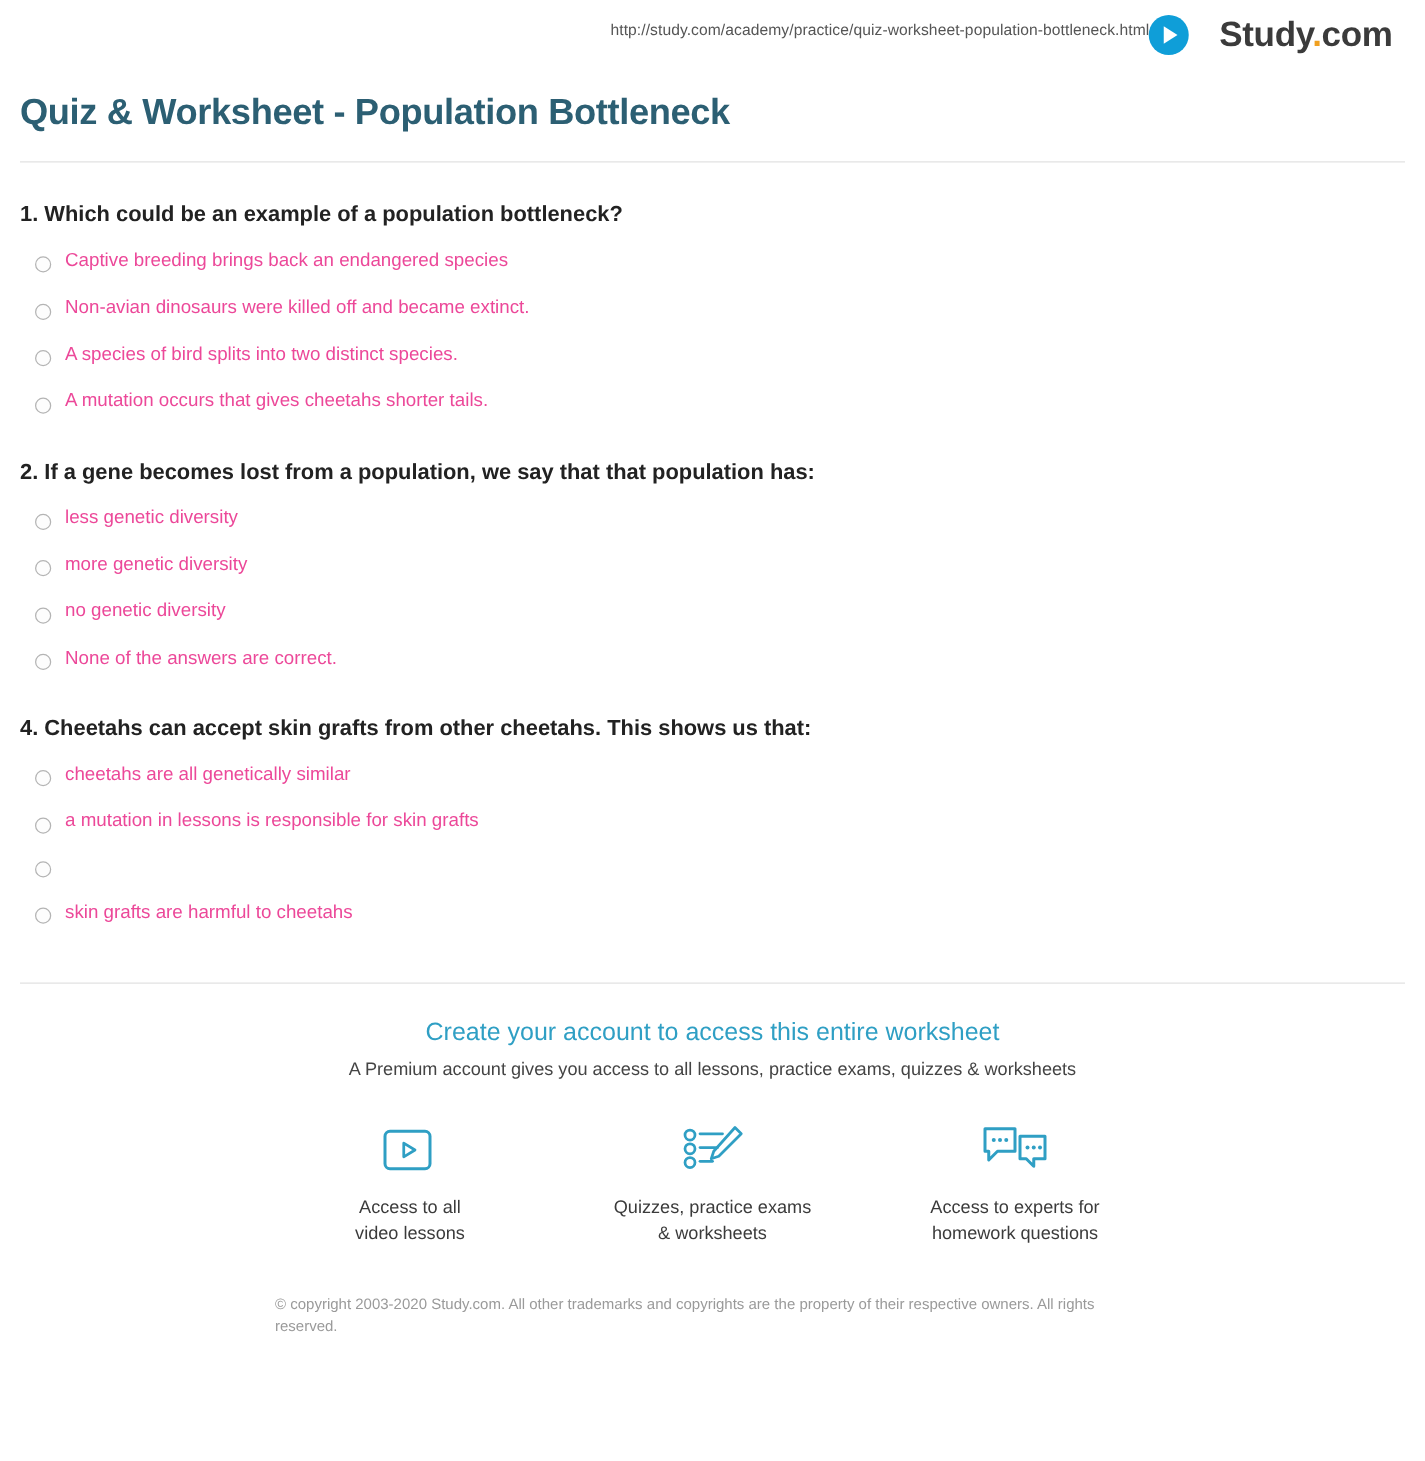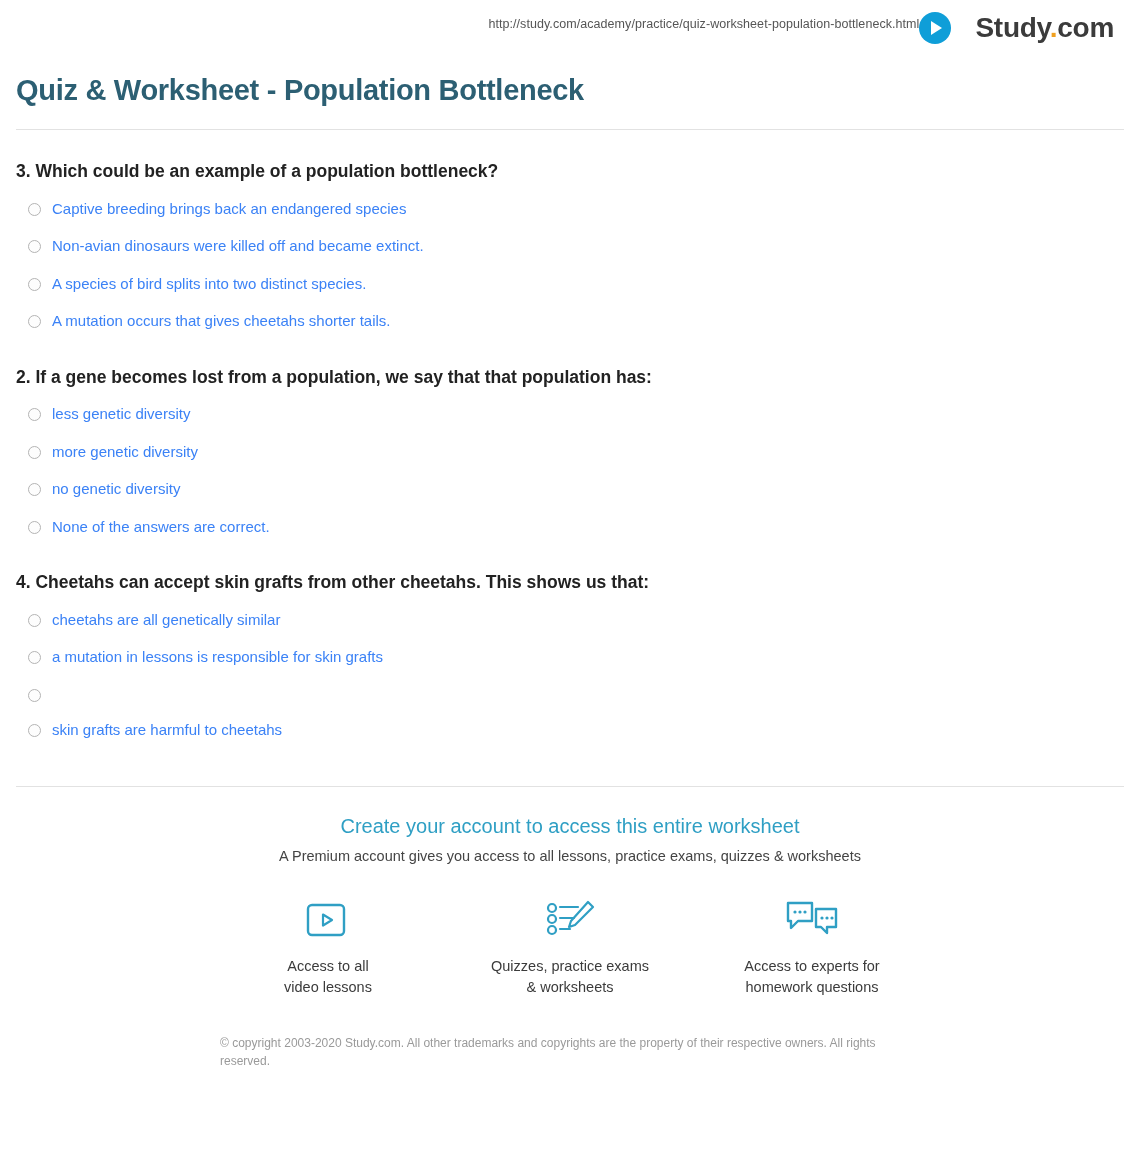--- a/index.html
+++ b/index.html
@@ -95,24 +95,24 @@
     line-height: 1.35;
     margin: 0 0 6px 0;
   }
   .answers {
     list-style: none;
     margin: 0;
     padding: 0;
   }
   .answer {
     display: flex;
-    align-items: flex-start;
+    align-items: flex-end;
     padding: 9px 0 9px 12px;
     font-size: 15px;
-    color: #3b82f6;
+    color: #ec4899;
   }
   .radio {
     flex: none;
     width: 11px;
     height: 11px;
     border: 1px solid #b4b4b4;
     border-radius: 50%;
     margin-top: 4px;
     margin-right: 11px;
     background: #fdfdfd;
@@ -184,21 +184,21 @@
       <span class="logo-text"><span>Study</span><span class="dot">.</span><span class="tld">com</span></span>
     </div>
   </div>
 
   <h1 class="title">Quiz &amp; Worksheet - Population Bottleneck</h1>
   <div class="rule"></div>
 
   <div class="questions">
 
     <div class="question-block">
-      <p class="q-text">3. Which could be an example of a population bottleneck?</p>
+      <p class="q-text">1. Which could be an example of a population bottleneck?</p>
       <ul class="answers">
         <li class="answer">
           <span class="radio"></span>
           <span class="answer-label">Captive breeding brings back an endangered species</span>
         </li>
         <li class="answer">
           <span class="radio"></span>
           <span class="answer-label">Non-avian dinosaurs were killed off and became extinct.</span>
         </li>
         <li class="answer">

